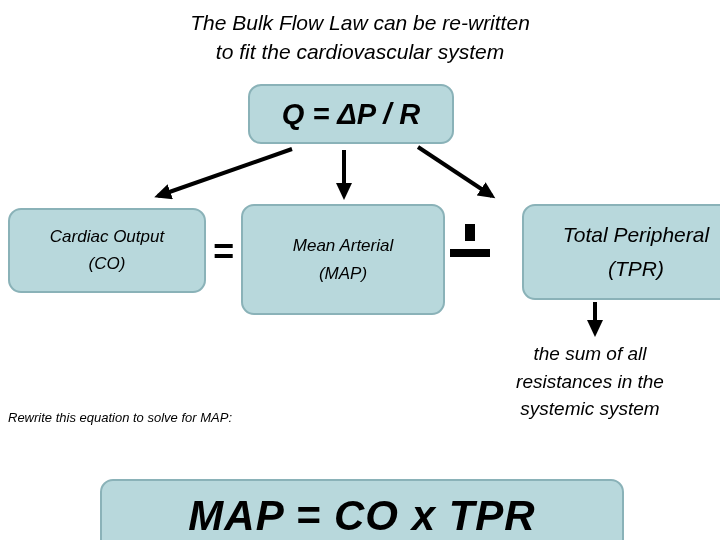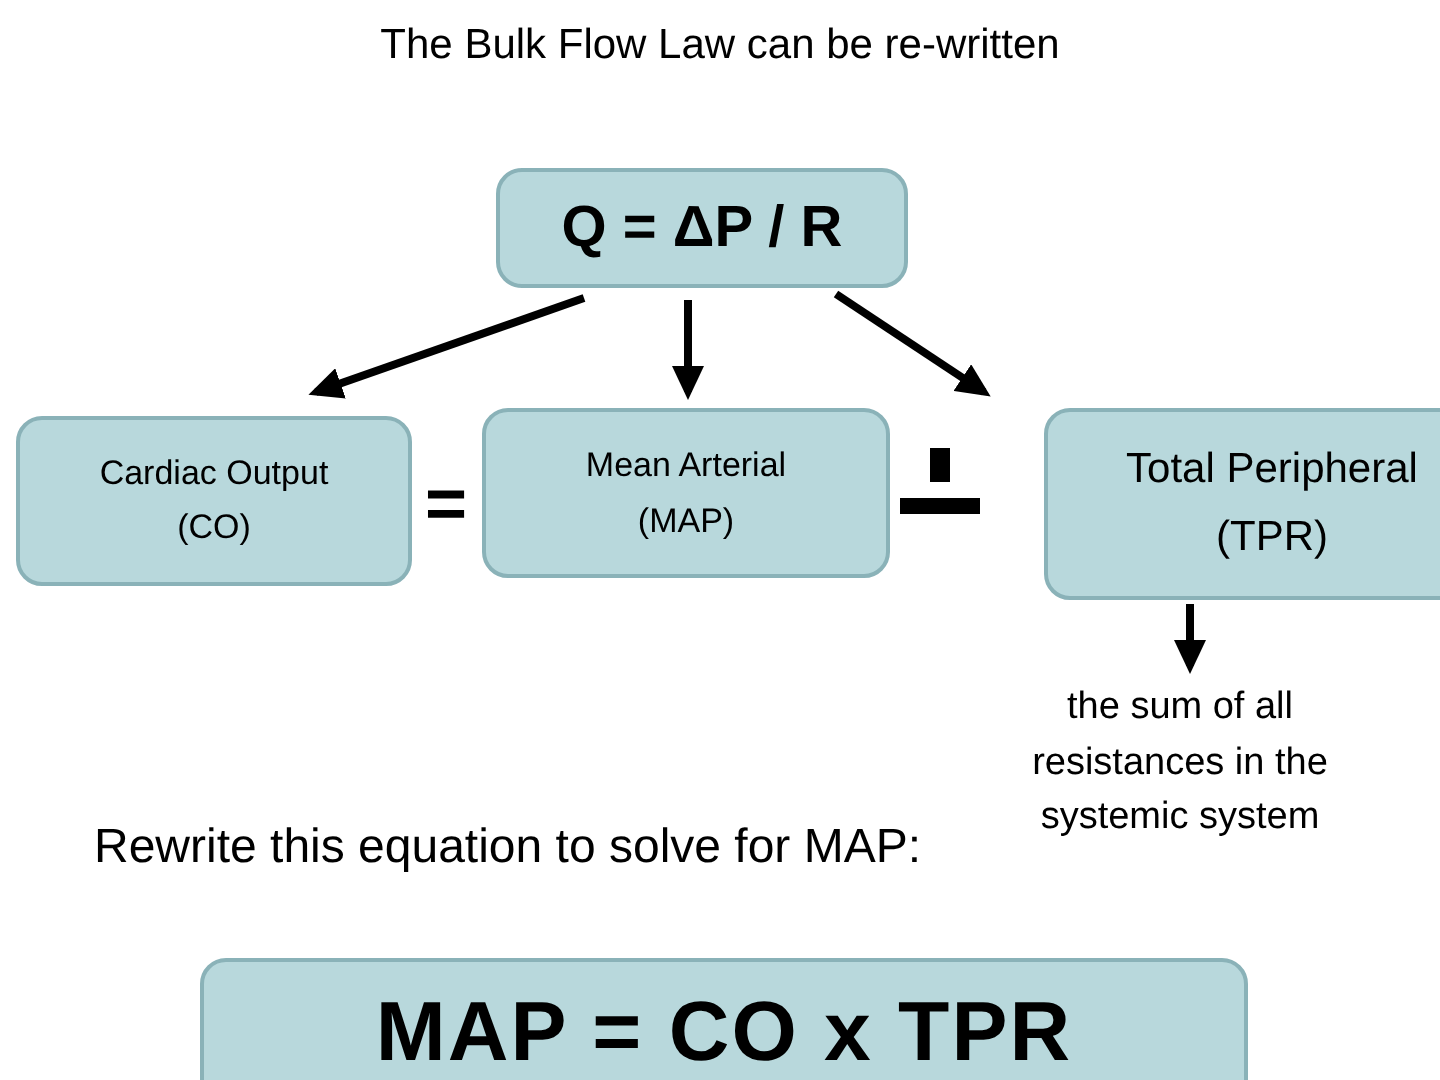--- a/index.html
+++ b/index.html
@@ -1,61 +1,63 @@
 <!DOCTYPE html>
 <html style="--bg: #ffffff; --text: #000000; --box-fill: #b8d8dc; --box-border: #8ab2b8;"><head>
 <meta charset="utf-8">
 <style>
   html,body{margin:0;padding:0;background:#fff;}
   .slide{
     position:relative;width:720px;height:540px;overflow:hidden;
     background:var(--bg,#ffffff);color:var(--text,#000);
     font-family:"Liberation Sans",sans-serif;
+    font-style:italic;
   }
   .title{
     position:absolute;top:8px;left:0;width:100%;
     text-align:center;font-size:21px;line-height:1.4;color:var(--text,#000);
   }
   .box{
     position:absolute;box-sizing:border-box;
     background:var(--box-fill,#b8d8dc);
     border:2px solid var(--box-border,#8ab2b8);
     border-radius:13px;
     display:flex;flex-direction:column;align-items:center;justify-content:center;
     text-align:center;
   }
   .formula-box{left:248px;top:84px;width:206px;height:60px;font-size:29px;font-weight:bold;}
   .co-box{left:8px;top:208px;width:198px;height:85px;font-size:17px;line-height:1.55;justify-content:center;}
-  .map-box{left:241px;top:204px;width:204px;height:85px;font-size:17px;line-height:1.6;text-align:right;}
+  .map-box{left:241px;top:204px;width:204px;height:111px;font-size:17px;line-height:1.6;text-align:right;}
   .tpr-box{left:482px;top:204px;width:228px;height:96px;font-size:21px;line-height:1.6;margin-left:40px;}
   .equals-op{
     position:absolute;left:204px;top:231px;width:38px;
     text-align:center;font-size:36px;font-weight:bold;
   }
   .divide-op{
     position:absolute;left:448px;top:224px;width:44px;height:46px;
     display:flex;flex-direction:column;align-items:center;
   }
   .divide-op .dot{width:10px;height:17px;background:var(--text,#000);margin-bottom:8px;}
   .divide-op .bar{width:40px;height:8px;background:var(--text,#000);}
   .annotation{
     position:absolute;left:450px;top:340px;width:280px;
     text-align:center;font-size:19px;line-height:1.45;
   }
-  .prompt{position:absolute;left:8px;top:410px;font-size:24px;margin-left:39px;}
+  .prompt{position:absolute;left:8px;top:410px;font-size:13px;}
   .result-box{left:100px;top:455px;width:524px;height:74px;font-size:42px;font-weight:bold;letter-spacing:1px;margin-top:24px;}
   svg.arrows{position:absolute;left:0;top:0;width:720px;height:540px;pointer-events:none;}
 </style>
 </head>
 <body>
 
 <div class="slide">
 
   <div class="title">
     <div>The Bulk Flow Law can be re-written</div>
+    <div>to fit the cardiovascular system</div>
   </div>
 
   <svg class="arrows" viewBox="0 0 720 540" aria-hidden="true">
     <defs>
       <marker id="ah" markerUnits="userSpaceOnUse" markerWidth="18" markerHeight="16" refX="13" refY="8" orient="auto">
         <path d="M0,0 L17,8 L0,16 Z" fill="#000"></path>
       </marker>
     </defs>
     <line x1="292" y1="149" x2="158" y2="196" stroke="#000" stroke-width="4" marker-end="url(#ah)"></line>
     <line x1="344" y1="150" x2="344" y2="196" stroke="#000" stroke-width="4" marker-end="url(#ah)"></line>

